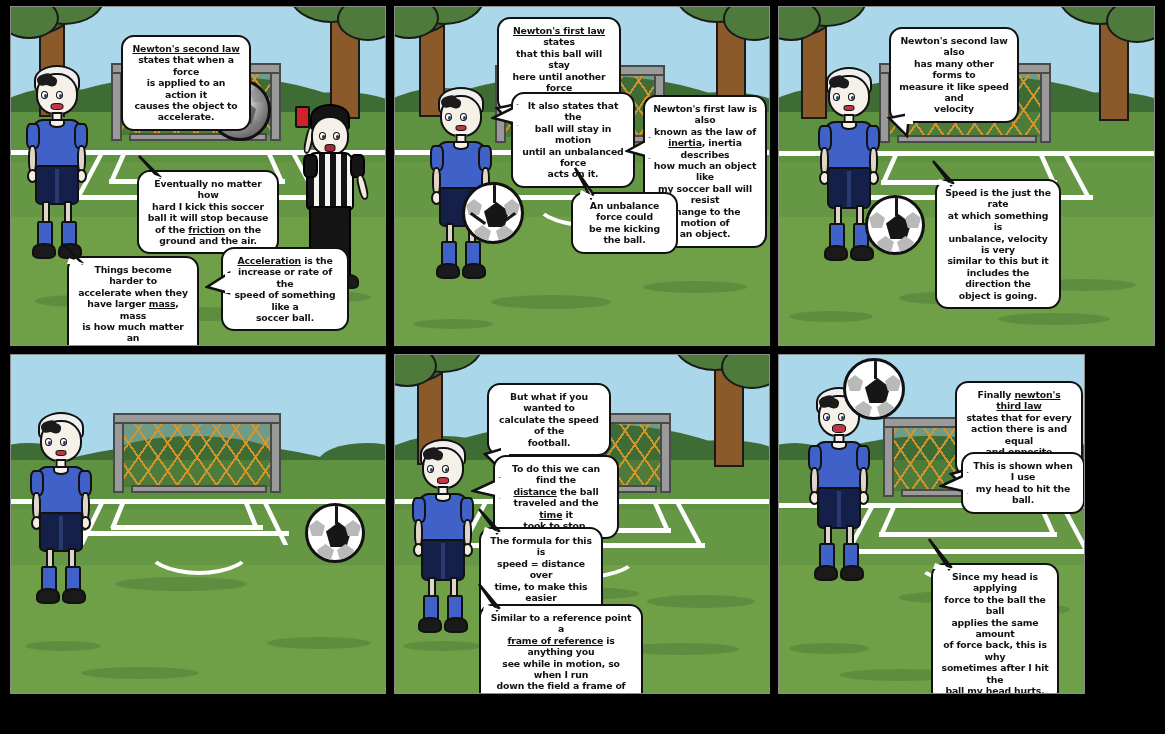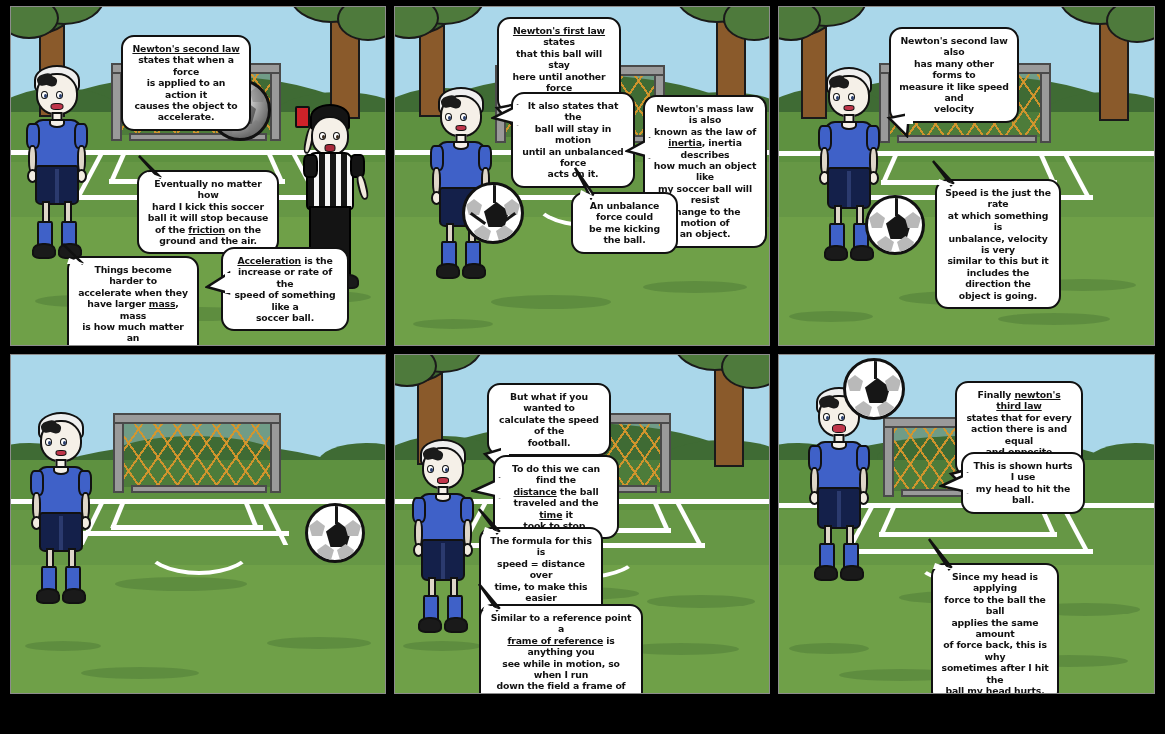--- a/index.html
+++ b/index.html
@@ -446,21 +446,21 @@
       <div>acts on it.</div>
       <div style="position:absolute; left:-22px; top:10px;">
         <svg width="28" height="24">
           <polygon points="26,2 26,20 2,14" fill="#fff" stroke="#111" stroke-width="2.5"></polygon>
           <polygon points="22,1 28,1 28,21 22,21" fill="#fff"></polygon>
         </svg>
       </div>
     </div>
 
     <div class="bubble" style="left:248px; top:88px; width:124px;">
-      <div>Newton's mass law is also</div>
+      <div>Newton's first law is also</div>
       <div>known as the law of</div>
       <div><u>inertia</u><span>, inertia describes</span></div>
       <div>how much an object like</div>
       <div>my soccer ball will resist</div>
       <div>change to the motion of</div>
       <div>an object.</div>
       <div style="position:absolute; left:-20px; top:40px;">
         <svg width="26" height="24">
           <polygon points="24,2 24,20 2,14" fill="#fff" stroke="#111" stroke-width="2.5"></polygon>
           <polygon points="20,1 26,1 26,21 20,21" fill="#fff"></polygon>
@@ -794,21 +794,21 @@
 
       <div style="position:absolute; left:-10px; top:-24px;">
         <svg width="30" height="30">
           <polygon points="26,28 8,2 28,26" fill="#fff" stroke="#111" stroke-width="2.5"></polygon>
           <polygon points="14,22 30,28 12,28" fill="#fff"></polygon>
         </svg>
       </div>
     </div>
   </div>
 
-  <div class="panel" style="left:778px; top:354px; width:377px; height:340px;">
+  <div class="panel" style="left:778px; top:354px; width:307px; height:340px;">
     <div class="sky" style="height:42%"></div>
     <div class="hill-far" style="top:24%; height:24%;"></div>
     <div class="bush" style="left:-8%; top:26%; width:26%; height:12%;"></div>
     <div class="bush" style="right:-8%; top:26%; width:26%; height:12%;"></div>
     <div class="bush" style="left:26%; top:24%; width:46%; height:13%;"></div>
     <div class="field-back" style="top:31%; height:24%; background:#5e9140;"></div>
     <div class="field-mid" style="top:46%; height:22%; background:#669745;"></div>
     <div class="field-front" style="top:62%; height:38%;"></div>
 
     <div class="goal" style="left:104px; top:62px; width:172px; height:80px;">
@@ -882,21 +882,21 @@
       <div>and opposite reaction.</div>
       <div style="position:absolute; left:-10px; bottom:-24px;">
         <svg width="30" height="30">
           <polygon points="26,2 24,28 4,8" fill="#fff" stroke="#111" stroke-width="2.5"></polygon>
           <polygon points="22,0 30,0 30,12 22,12" fill="#fff"></polygon>
         </svg>
       </div>
     </div>
 
     <div class="bubble" style="left:182px; top:97px; width:124px;">
-      <div>This is shown hurts I use</div>
+      <div>This is shown when I use</div>
       <div>my head to hit the ball.</div>
       <div style="position:absolute; left:-24px; top:18px;">
         <svg width="30" height="24">
           <polygon points="28,2 28,20 2,14" fill="#fff" stroke="#111" stroke-width="2.5"></polygon>
           <polygon points="24,1 30,1 30,21 24,21" fill="#fff"></polygon>
         </svg>
       </div>
     </div>
 
     <div class="bubble" style="left:152px; top:208px; width:128px;">

